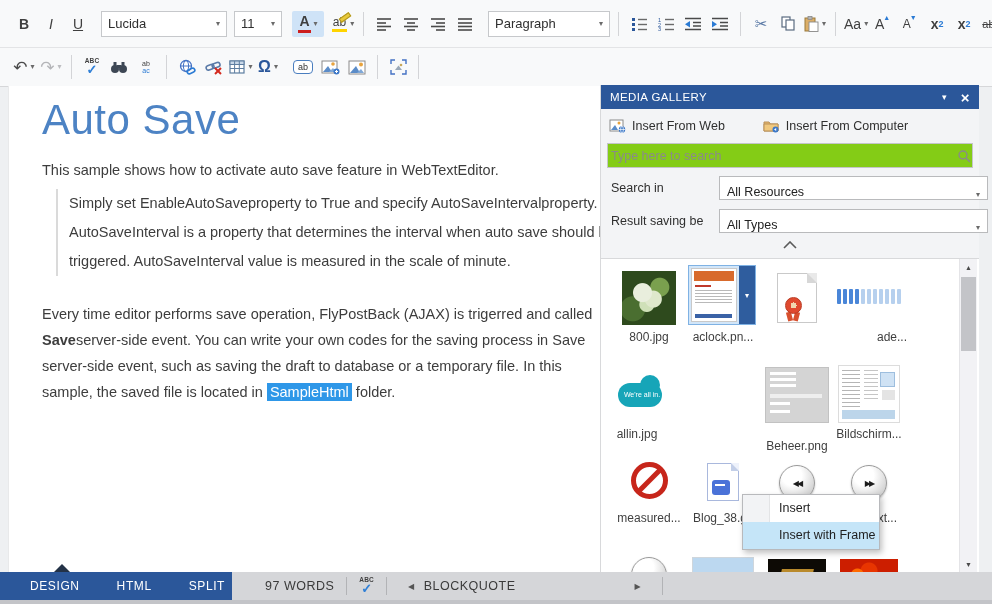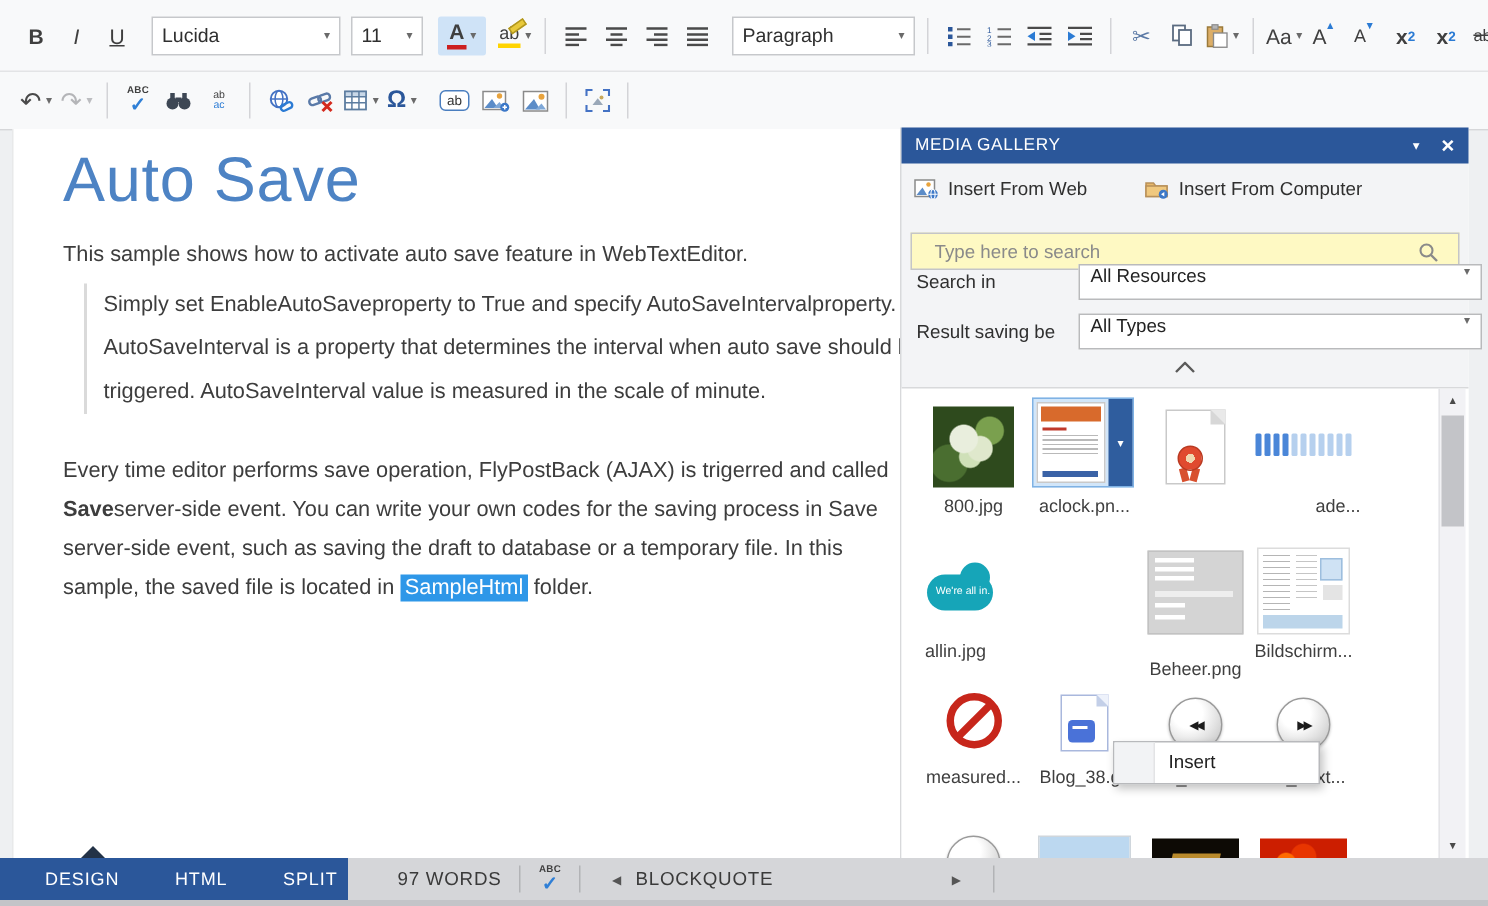--- a/index.html
+++ b/index.html
@@ -49,29 +49,29 @@
   .gallery{position:absolute;left:600px;top:85px;width:378px;height:487px;background:#f3f4f6;
            border-left:1px solid #d8d9db;font-size:12.5px}
   .g-title{height:24px;background:#2b579a;color:#fff;display:flex;align-items:center;
            padding:0 9px;font-size:11.5px;letter-spacing:.4px}
   .g-title .sp{flex:1}
   .g-title .tcaret{font-size:9px;margin-right:14px;cursor:default}
   .g-title .tclose{font-size:15px;font-weight:bold;line-height:1}
   .g-actions{display:flex;align-items:center;height:34px;padding:0 8px;gap:6px}
   .g-act{display:flex;align-items:flex-end;gap:6px;color:#2f2f2f}
   .g-act + .g-act{margin-left:32px}
-  .g-search{margin:12px 6px;height:23px;background:#fef9c3;border:1px solid #c4c5c8;display:flex;
-            align-items:center;padding:0 13px}
+  .g-search{margin:0 6px;height:23px;background:#84cc16;border:1px solid #c4c5c8;display:flex;
+            align-items:center;padding:0 1px}
   .g-search input{flex:1;border:none;outline:none;font-size:12.5px;color:#333;background:transparent;
                   font-family:"Liberation Sans",sans-serif}
   .g-search input::placeholder{color:#8a8a8a}
   .g-row{position:absolute;left:0;width:100%;display:flex;align-items:center}
   .g-row .lb{margin-left:10px;color:#2f2f2f}
   .g-select{position:absolute;left:118px;width:253px;height:22px;background:#fff;border:1px solid #b9babc;
-            display:flex;align-items:flex-start;padding:0 7px;color:#222;justify-content:space-between}
+            display:flex;align-items:flex-end;padding:0 7px;color:#222;justify-content:space-between}
   .g-chevron{position:absolute;left:0;width:100%;top:150px;height:20px;display:flex;
              align-items:center;justify-content:center}
   .g-list{position:absolute;left:0;right:0;top:173px;bottom:0;background:#fff;
           border-top:1px solid #d8d9db;overflow:hidden}
   .g-item{position:absolute;width:70px;text-align:center}
   .g-thumb{display:flex;align-items:flex-end;justify-content:center}
   .g-label{position:absolute;width:100%;font-size:12px;color:#3f3f3f;white-space:nowrap;overflow:hidden}
   .frag-label{position:absolute;left:276px;top:71px;font-size:12px;color:#3f3f3f}
   
   .flower{width:54px;height:54px;background:
@@ -655,20 +655,21 @@
       </div>
       <div class="g-item" style="left:233px;top:288px">
         <div class="g-thumb" style="height:52px">
             <div class="redflower"></div>
           </div>
       </div>
 
       <div class="ctx">
         <div class="gutter"></div>
         <div class="ctx-item">Insert</div>
+        <div class="ctx-item hl2">Insert with Frame</div>
       </div>
 
       <div class="sbar">
         <div class="ar up">▲</div>
         <div class="th"></div>
         <div class="ar dn">▼</div>
       </div>
     </div>
   </div>
 

